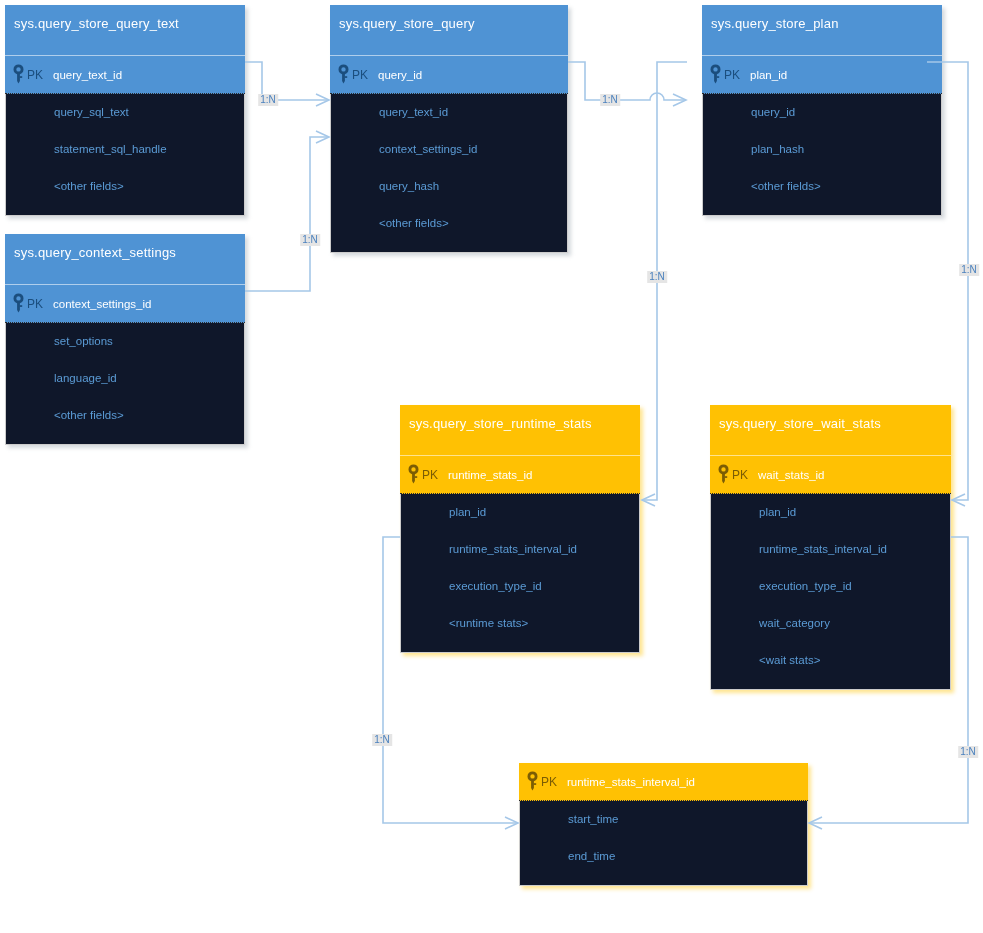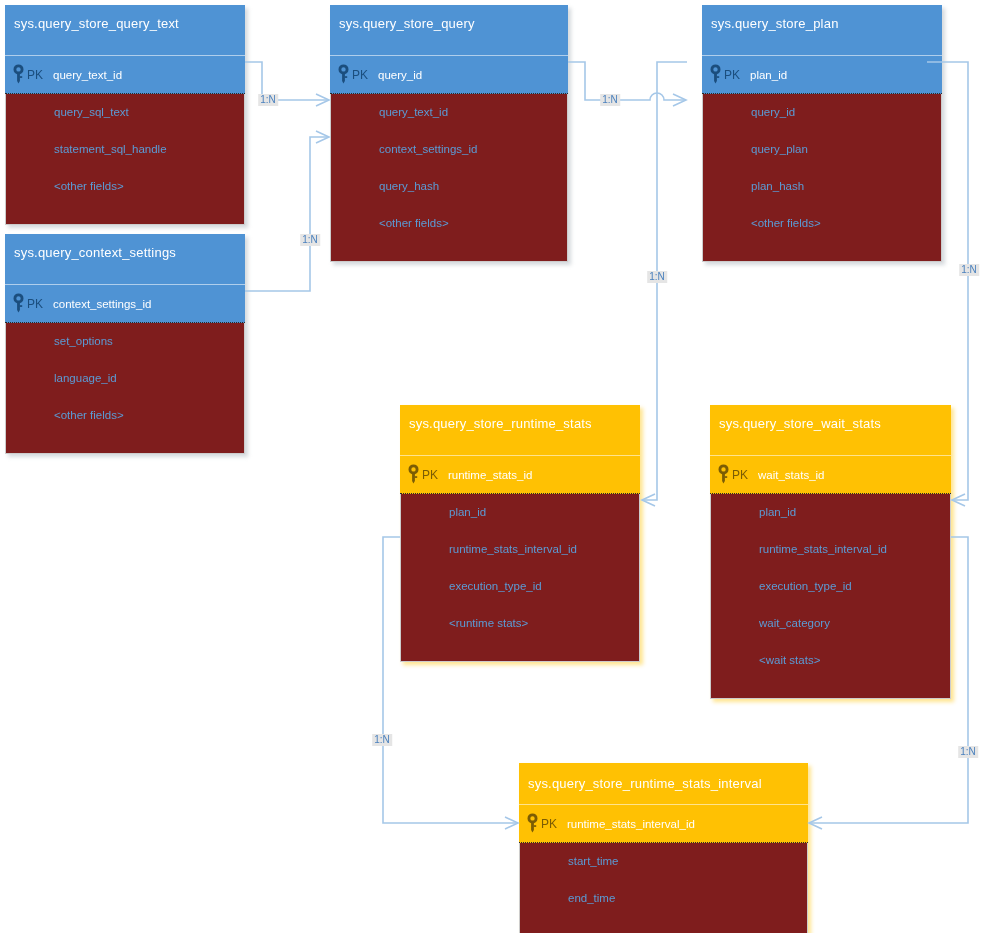--- a/index.html
+++ b/index.html
@@ -51,24 +51,24 @@
   .pk-field {
     position: absolute;
     left: 48px;
     color: #ffffff;
     font-size: 11.5px;
     white-space: nowrap;
   }
 
   .tbl-body {
     box-sizing: border-box;
-    background: #7f1d1d;
+    background: #0f172a;
     border: 1px solid #cccccc;
     border-top: none;
-    padding-bottom: 19px;
+    padding-bottom: 10px;
   }
   .field {
     height: 37px;
     line-height: 37px;
     padding-left: 48px;
     font-size: 11.5px;
     color: #5b9bd5;
     white-space: nowrap;
   }
 
@@ -149,21 +149,20 @@
             <circle cx="6.5" cy="5.4" r="3.6" fill="none" stroke="currentColor" stroke-width="2.8"></circle>
             <path d="M5.1 8.6 h2.8 v8.4 l-1.4 2.6 l-1.4-2.6 z" fill="currentColor"></path>
             <rect x="7.6" y="12.2" width="2.6" height="1.7" fill="currentColor"></rect>
           </svg>
       </span>
       <span class="pk-label">PK</span>
       <span class="pk-field">plan_id</span>
     </div>
     <div class="tbl-body">
       <div class="field">query_id</div>
-      <div class="field">query_plan</div>
       <div class="field">plan_hash</div>
       <div class="field">&lt;other fields&gt;</div>
     </div>
   </div>
 
   <div class="tbl blue" style="left:5px; top:234px; width:240px;">
     <div class="tbl-header">sys.query_context_settings</div>
     <div class="pk-row">
       <span class="key-icon">
         <svg width="13" height="22" viewBox="0 0 13 22">
@@ -219,21 +218,20 @@
     <div class="tbl-body">
       <div class="field">plan_id</div>
       <div class="field">runtime_stats_interval_id</div>
       <div class="field">execution_type_id</div>
       <div class="field">wait_category</div>
       <div class="field">&lt;wait stats&gt;</div>
     </div>
   </div>
 
   <div class="tbl orange tall" style="left:519px; top:763px; width:289px;">
-    <div class="tbl-header">sys.query_store_runtime_stats_interval</div>
     <div class="pk-row">
       <span class="key-icon">
         <svg width="13" height="22" viewBox="0 0 13 22">
             <circle cx="6.5" cy="5.4" r="3.6" fill="none" stroke="currentColor" stroke-width="2.8"></circle>
             <path d="M5.1 8.6 h2.8 v8.4 l-1.4 2.6 l-1.4-2.6 z" fill="currentColor"></path>
             <rect x="7.6" y="12.2" width="2.6" height="1.7" fill="currentColor"></rect>
           </svg>
       </span>
       <span class="pk-label">PK</span>
       <span class="pk-field">runtime_stats_interval_id</span>

